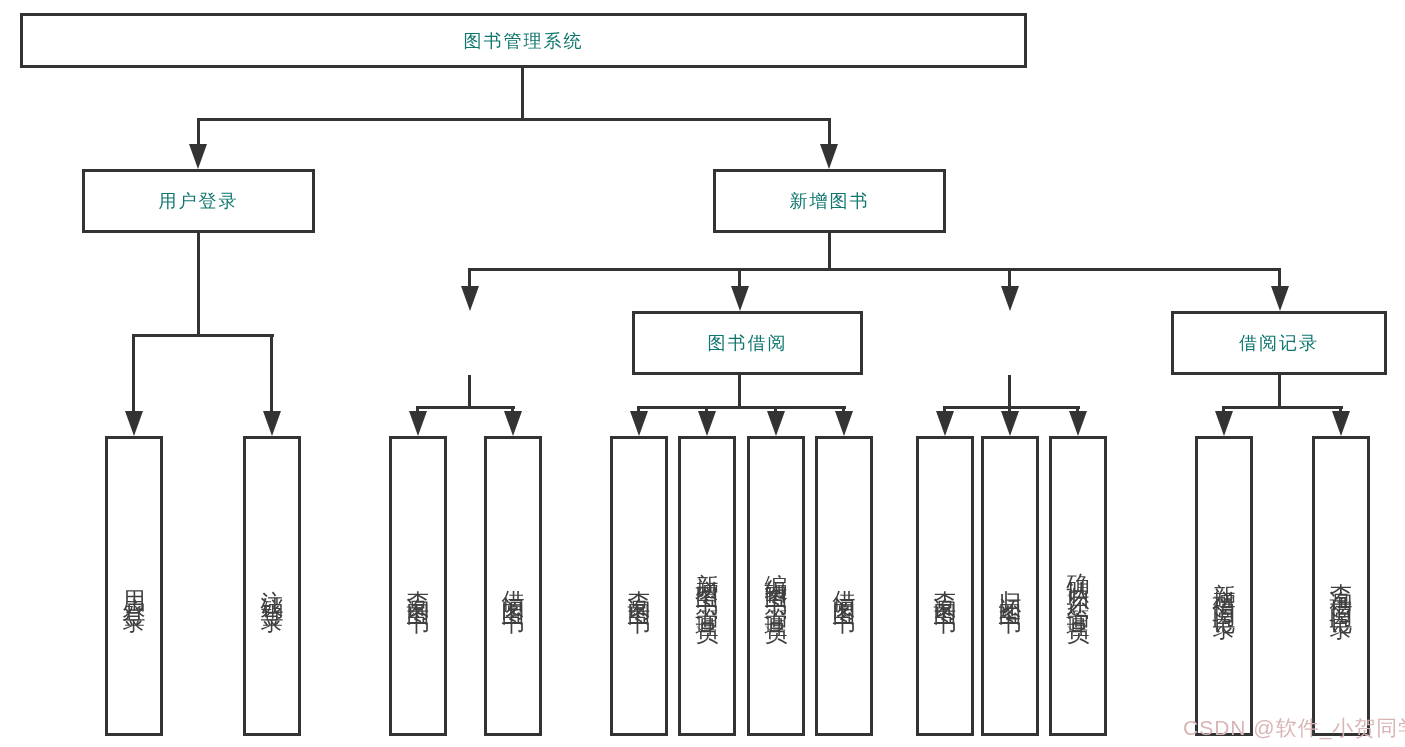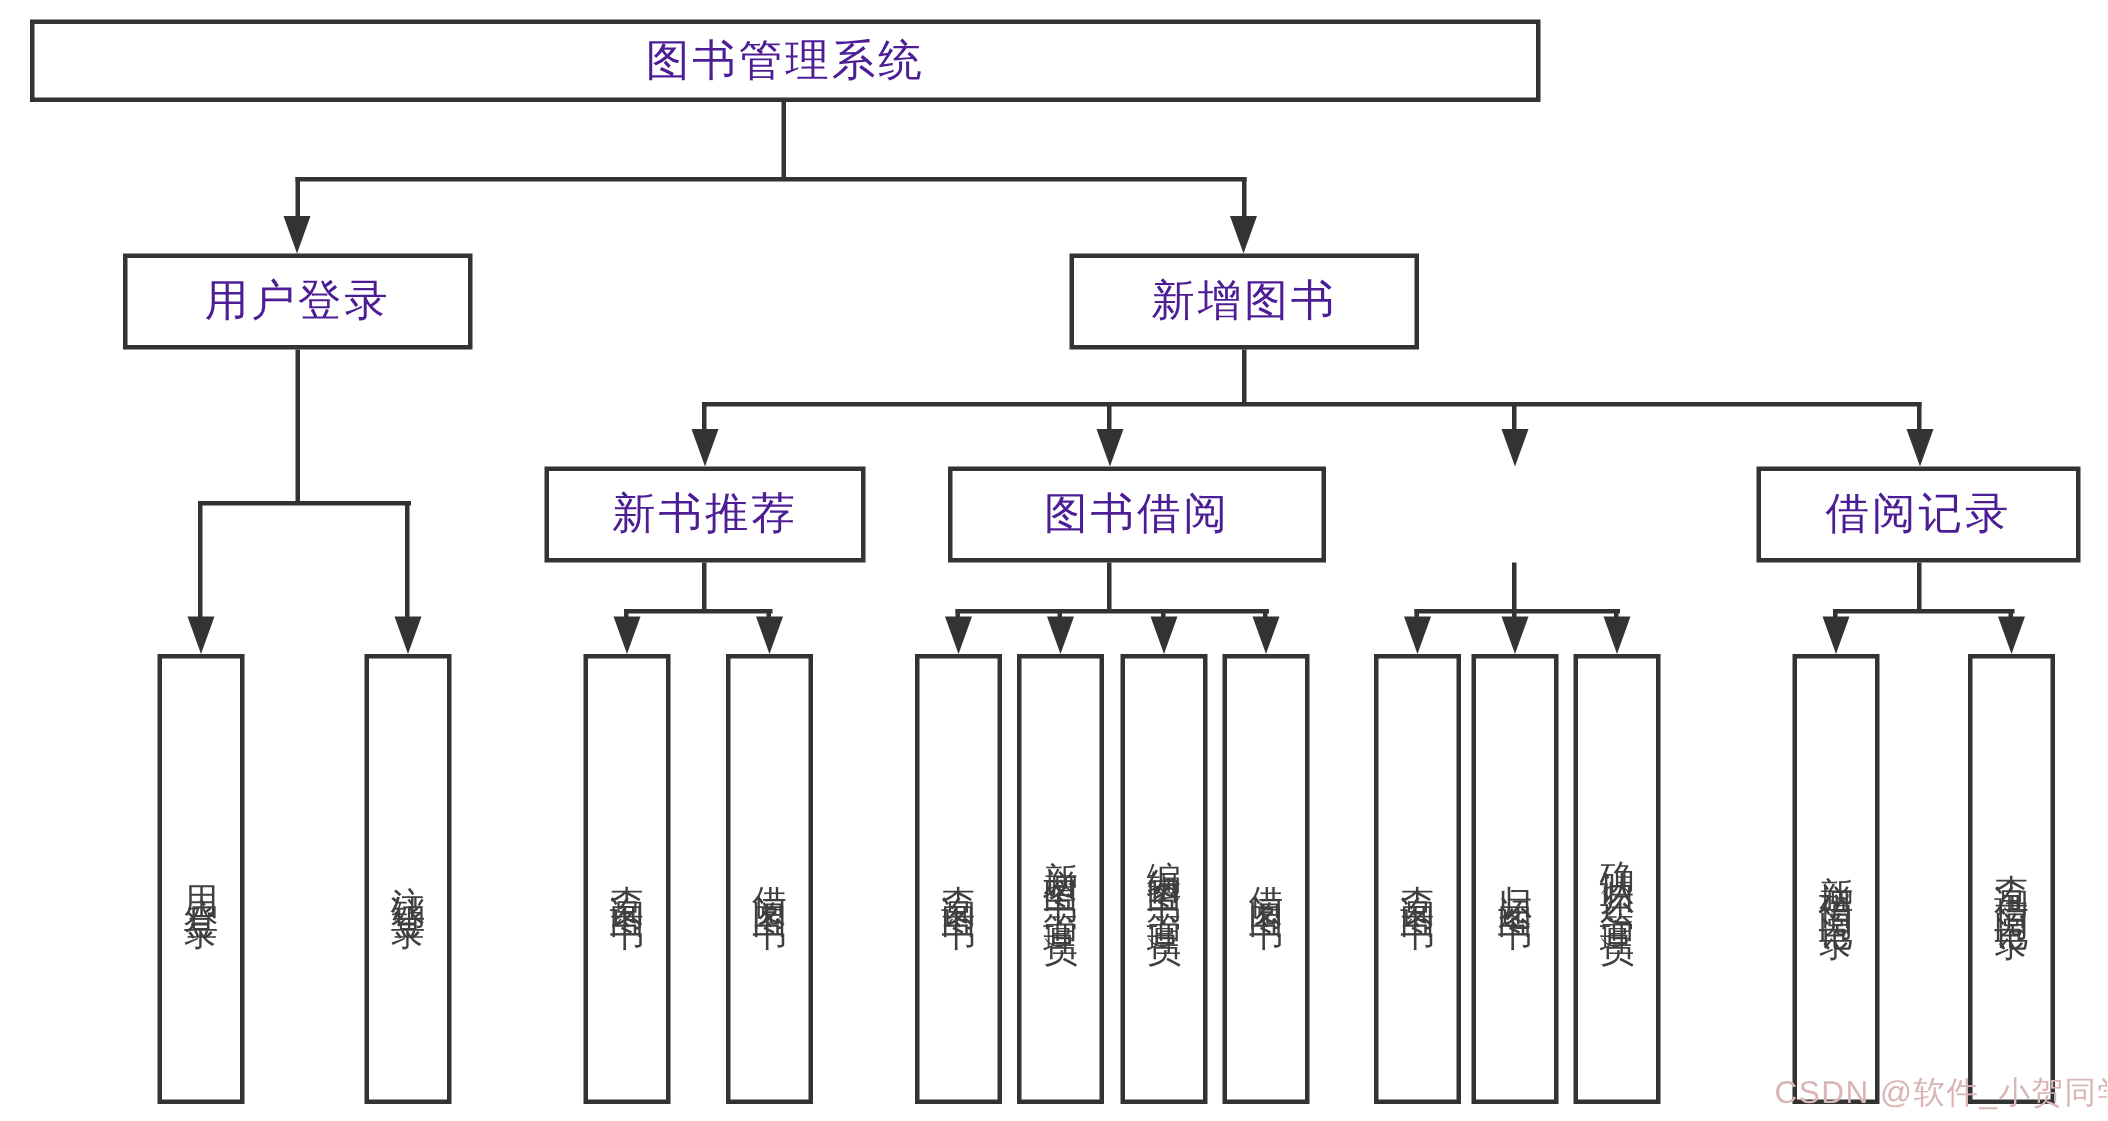--- a/index.html
+++ b/index.html
@@ -12,23 +12,23 @@
     overflow:hidden;
   }
   .box{
     position:absolute;
     box-sizing:border-box;
     border:3px solid #333333;
     background:#ffffff;
     display:flex;align-items:center;justify-content:center;
   }
   .hlabel{
-    font-size:29px;
+    font-size:18px;
     letter-spacing:2px;
-    color:#4c1d95;
+    color:#0f766e;
     white-space:nowrap;
   }
   .vlabel{
     writing-mode:vertical-rl;
     text-orientation:mixed;
     font-size:23px;
     letter-spacing:7px;
     line-height:1;
     color:#3f3f3f;
   }
@@ -38,21 +38,21 @@
     position:absolute;width:0;height:0;
     border-left:9px solid transparent;
     border-right:9px solid transparent;
     border-top:25px solid #333333;
   }
   
   .pos-root{left:20px;top:13px;width:1007px;height:55px;}
   .pos-l2a{left:82px;top:169px;width:233px;height:64px;}
   .pos-l2b{left:713px;top:169px;width:233px;height:64px;}
   .pos-l3a{left:363px;top:311px;width:214px;height:64px;}
-  .pos-l3b{left:632px;top:311px;width:252px;height:64px;font-family:Liberation Mono, monospace;}
+  .pos-l3b{left:632px;top:311px;width:231px;height:64px;font-family:Liberation Mono, monospace;}
   .pos-l3c{left:902px;top:311px;width:215px;height:64px;}
   .pos-l3d{left:1171px;top:311px;width:216px;height:64px;}
   .leaf{top:436px;width:58px;height:300px;}
   .pos-a0{left:105px;} .pos-a1{left:243px;}
   .pos-b0{left:389px;} .pos-b1{left:484px;}
   .pos-c0{left:610px;} .pos-c1{left:678px;} .pos-c2{left:747px;} .pos-c3{left:815px;}
   .pos-d0{left:916px;} .pos-d1{left:981px;} .pos-d2{left:1049px;}
   .pos-e0{left:1195px;} .pos-e1{left:1312px;}
   .watermark{
     position:absolute;
@@ -73,23 +73,20 @@
     <span class="hlabel">图书管理系统</span>
   </div>
 
   <div class="box pos-l2a">
     <span class="hlabel">用户登录</span>
   </div>
   <div class="box pos-l2b">
     <span class="hlabel">新增图书</span>
   </div>
 
-  <div class="box pos-l3a">
-    <span class="hlabel">新书推荐</span>
-  </div>
   <div class="box pos-l3b">
     <span class="hlabel">图书借阅</span>
   </div>
   <div class="box pos-l3d">
     <span class="hlabel">借阅记录</span>
   </div>
 
   <div class="box leaf pos-a0">
     <span class="vlabel">用户登录</span>
   </div>

